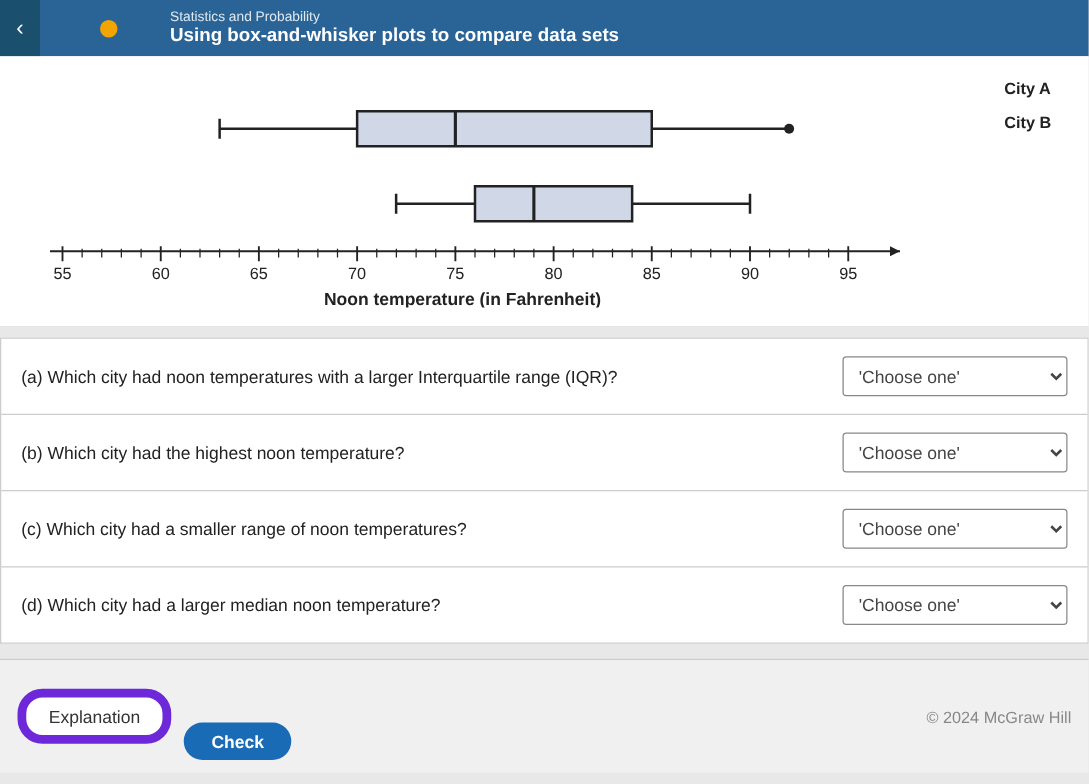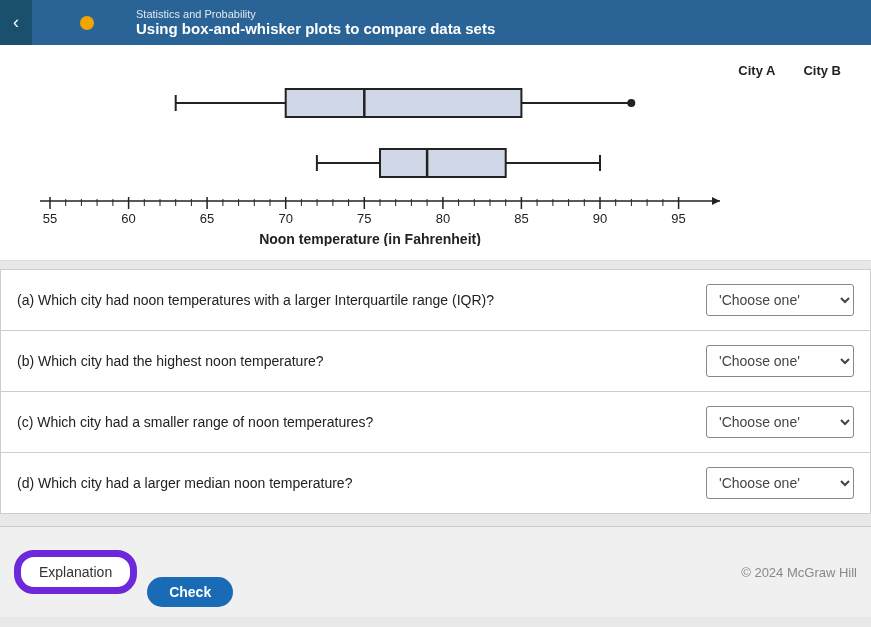--- a/index.html
+++ b/index.html
@@ -65,22 +65,22 @@
       padding: 16px 20px 10px 20px;
       border-bottom: 1px solid #ddd;
       position: relative;
     }
 
     .city-labels {
       position: absolute;
       right: 30px;
       top: 18px;
       display: flex;
-      flex-direction: row;
-      gap: 28px;
+      flex-direction: column;
+      gap: 12px;
       font-size: 13px;
       font-weight: bold;
       color: #222;
     }
 
     
     .questions-area {
       background: white;
       margin: 8px 0 12px 0;
       border: 1px solid #ccc;
@@ -101,21 +101,21 @@
     .question-text {
       flex: 1;
       font-size: 14px;
       color: #222;
       line-height: 1.5;
     }
     .question-text .underline {
     }
 
     .question-select {
-      width: 148px;
+      width: 180px;
       padding: 6px 8px;
       border: 1px solid #888;
       border-radius: 3px;
       font-size: 14px;
       color: #444;
       background: white;
       cursor: pointer;
       appearance: auto;
       flex-shrink: 0;
     }

